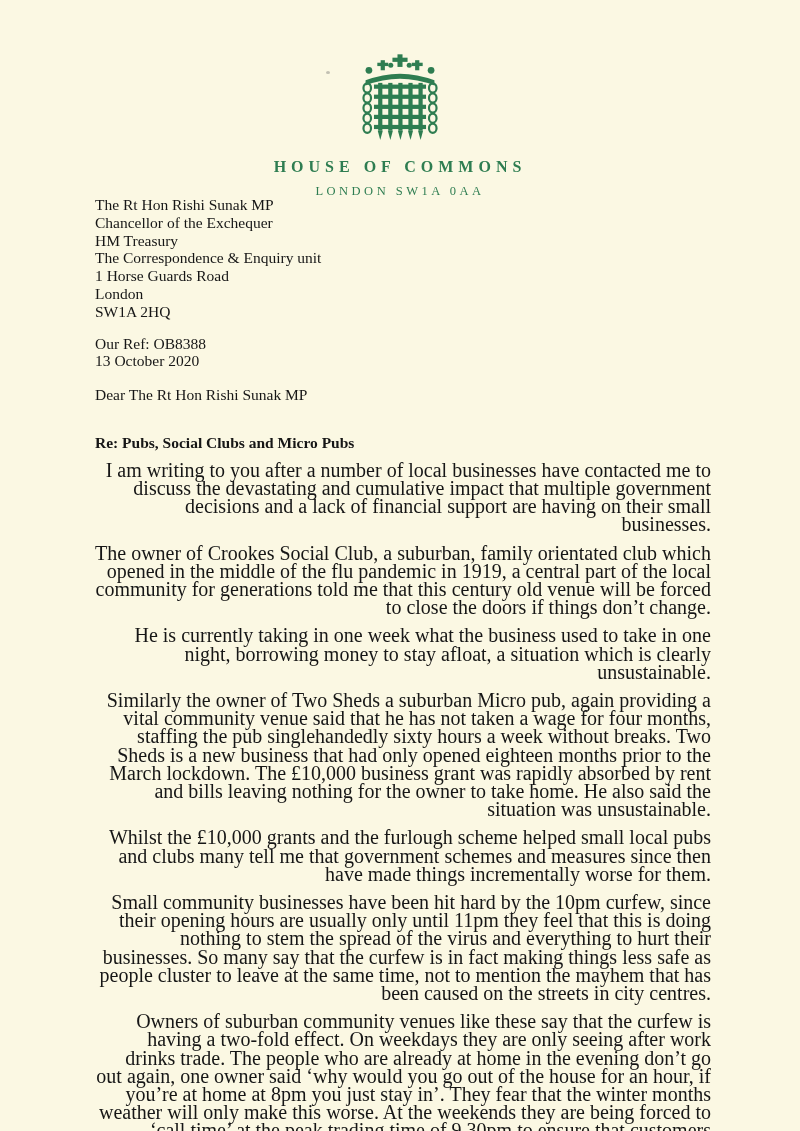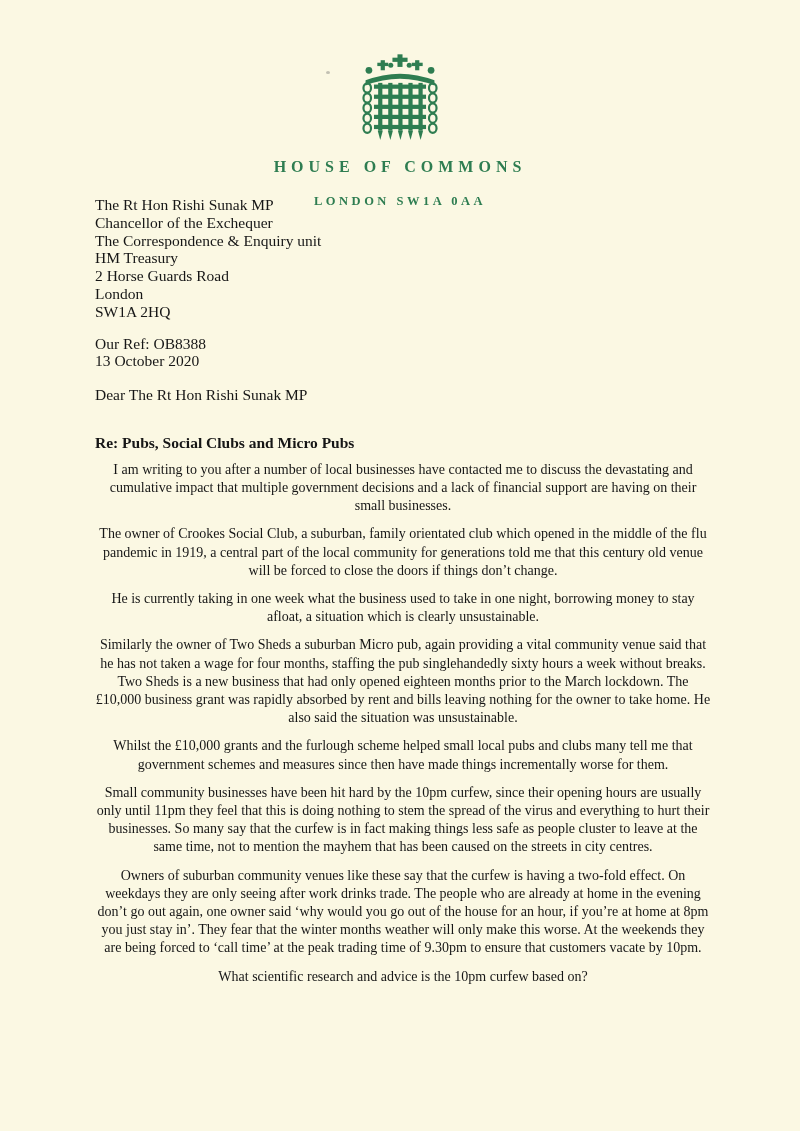--- a/index.html
+++ b/index.html
@@ -35,25 +35,25 @@
     line-height: 0;
   }
   .org-title{
     margin-top: 12px;
     font-size: 16px;
     letter-spacing: 5px;
     color: var(--accent);
     font-weight: bold;
   }
   .org-address{
-    margin-top: 18px;
+    margin-top: 8px;
     font-size: 12.5px;
     letter-spacing: 3.5px;
     color: var(--accent);
-    font-weight: bold;
+    font-weight: normal;
   }
   
   .content{
     position: absolute;
     left: 95px;
     top: 196px;
     width: 616px;
     font-size: 15.5px;
     line-height: 17.8px;
   }
@@ -70,23 +70,23 @@
     margin-top: 16px;
   }
   .subject{
     margin-top: 30px;
     font-weight: bold;
     font-size: 15.5px;
   }
   p.body-par{
     margin: 0;
     margin-top: 9px;
-    font-size: 14px;
+    font-size: 20px;
     line-height: 18.2px;
-    text-align: center;
+    text-align: right;
   }
   p.body-par + p.body-par{
     margin-top: 10px;
   }
   .speck{
     position:absolute;
     left: 326px;
     top: 71px;
     width: 4px;
     height: 3px;
@@ -154,23 +154,23 @@
     </span>
     <div class="org-title">HOUSE OF COMMONS</div>
     <div class="org-address">LONDON SW1A 0AA</div>
   </div>
 
   <div class="content">
 
     <div class="recipient">
       <div>The Rt Hon Rishi Sunak MP</div>
       <div>Chancellor of the Exchequer</div>
+      <div>HM Treasury</div>
       <div>The Correspondence &amp; Enquiry unit</div>
-      <div>HM Treasury</div>
-      <div>2 Horse Guards Road</div>
+      <div>1 Horse Guards Road</div>
       <div>London</div>
       <div>SW1A 2HQ</div>
     </div>
 
     <div class="ref-row">
       <span>Our Ref: OB8388</span>
       <span>13 October 2020</span>
     </div>
 
     <div class="salutation">Dear The Rt Hon Rishi Sunak MP</div>

